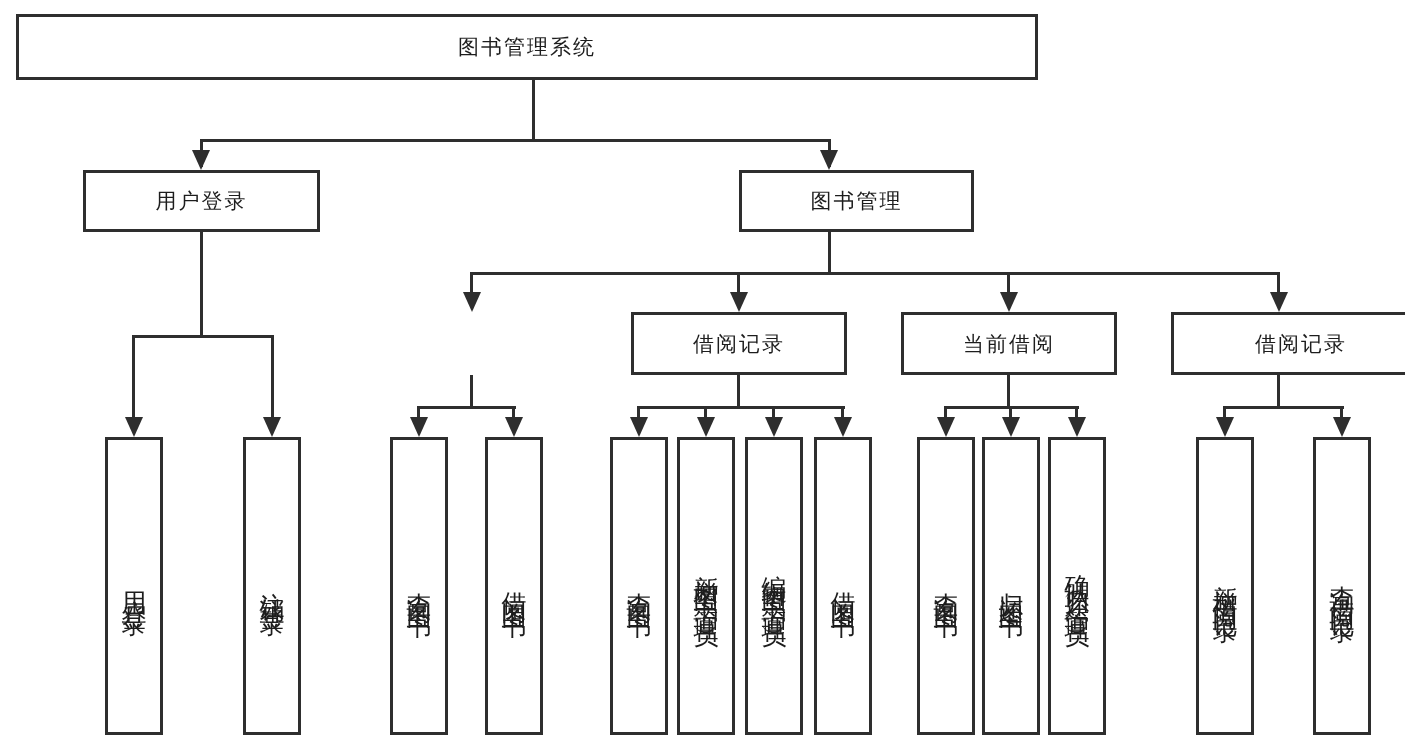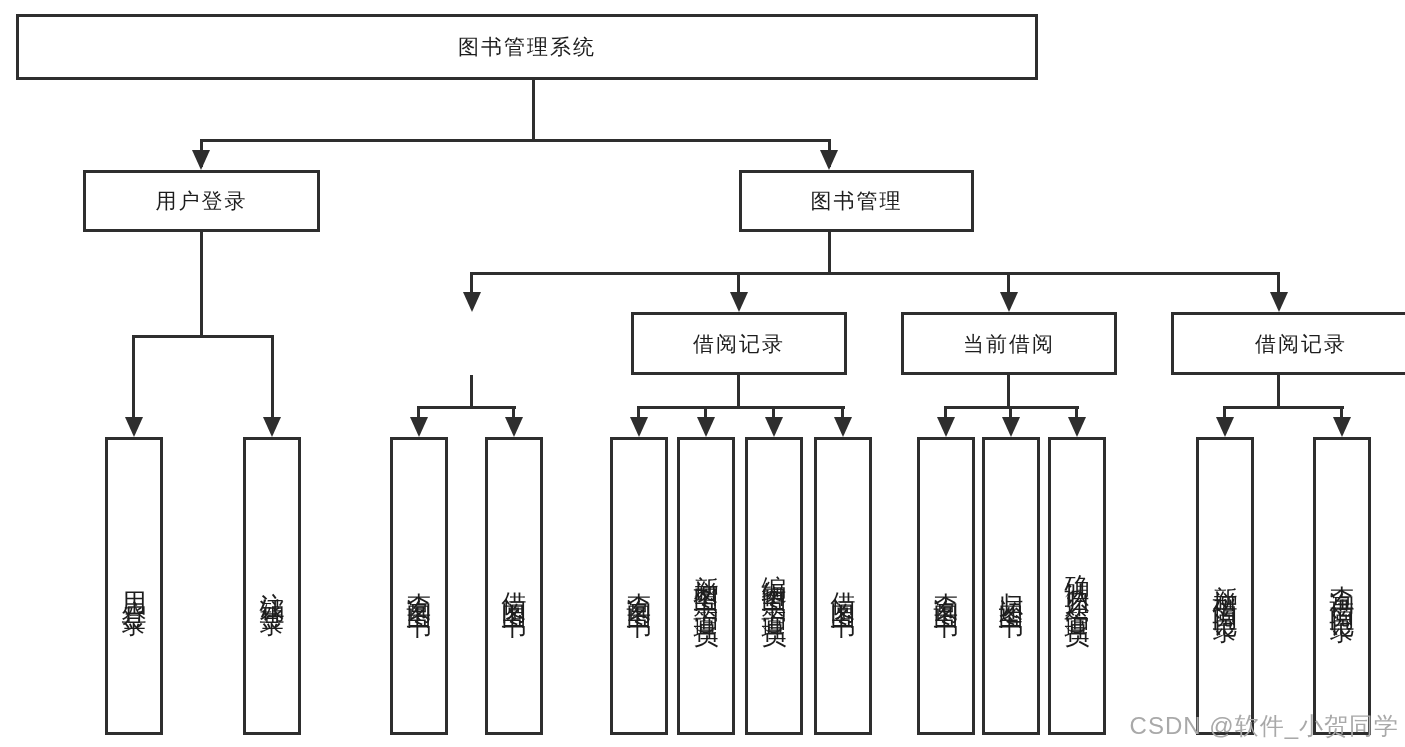--- a/index.html
+++ b/index.html
@@ -144,15 +144,14 @@
   <div class="box vnode" style="left:745px;top:437px;width:58px;height:298px">编辑图书（管理员）</div>
   <div class="box vnode" style="left:814px;top:437px;width:58px;height:298px">借阅图书</div>
 
   <div class="box vnode" style="left:917px;top:437px;width:58px;height:298px">查询图书</div>
   <div class="box vnode" style="left:982px;top:437px;width:58px;height:298px">归还图书</div>
   <div class="box vnode" style="left:1048px;top:437px;width:58px;height:298px">确认归还（管理员）</div>
 
   <div class="box vnode" style="left:1196px;top:437px;width:58px;height:298px">新增借阅记录</div>
   <div class="box vnode" style="left:1313px;top:437px;width:58px;height:298px">查询借阅记录</div>
 
-  <div class="watermark">CSDN @软件_小贺同学</div>
 
 </div>
 
 </body></html>

